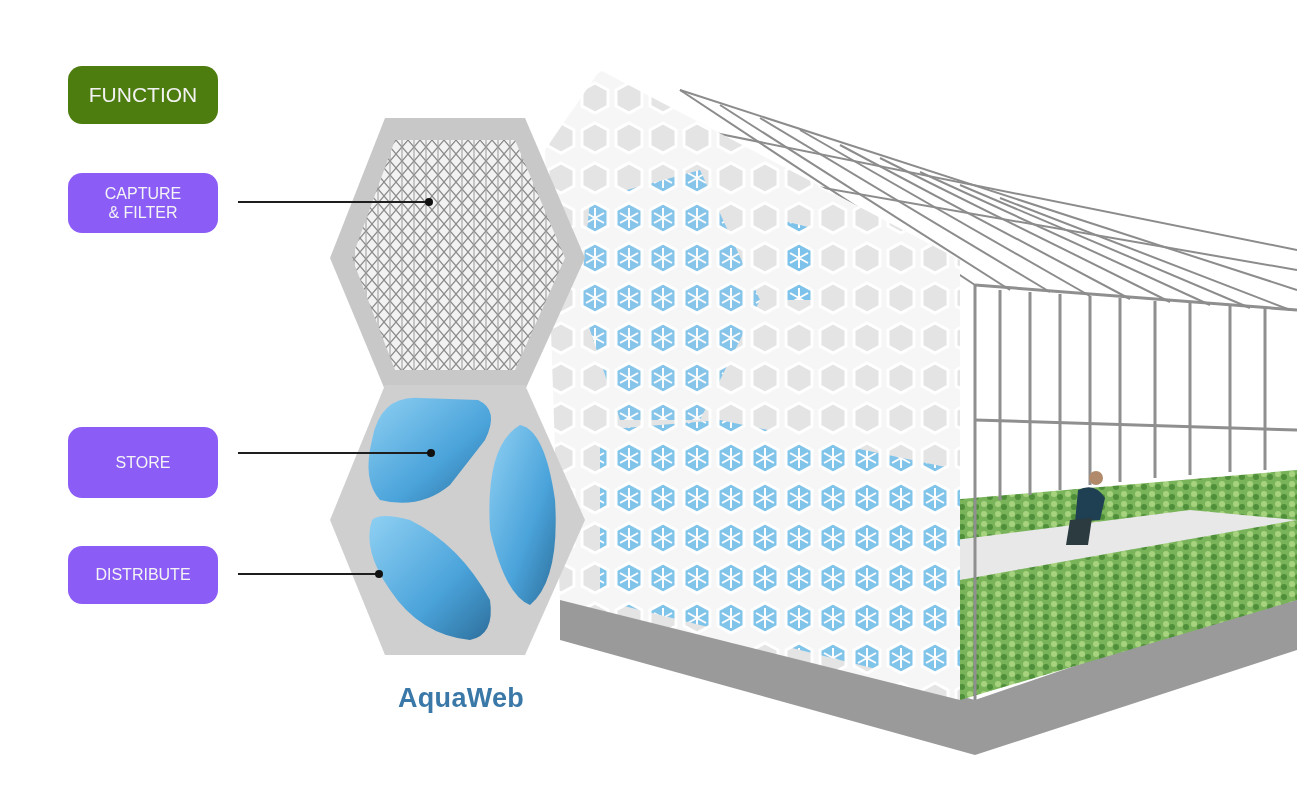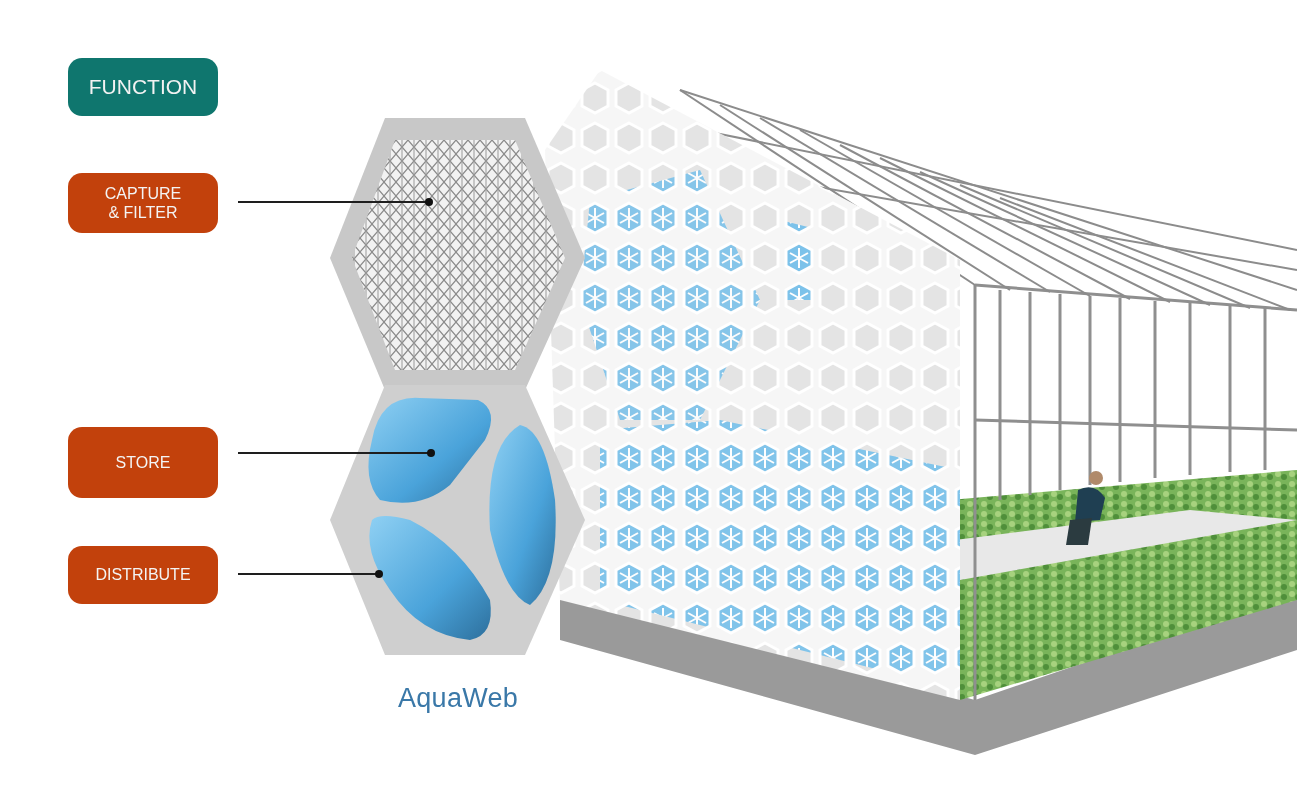--- a/index.html
+++ b/index.html
@@ -1,28 +1,28 @@
 <!DOCTYPE html>
 <html><head>
 <meta charset="utf-8">
 <style>
   html, body { margin:0; padding:0; background:#ffffff; }
   body { width:1297px; height:802px; position:relative; overflow:hidden;
          font-family:"Liberation Sans", sans-serif; }
   .pill { position:absolute; left:68px; width:150px; border-radius:14px;
           display:flex; align-items:center; justify-content:center; text-align:center;
           color:#f7f7f7; font-family:"Liberation Sans", sans-serif; line-height:1.2; }
-  .pill.header { top:58px; height:58px; background:#0f766e; font-size:21px; color:#f2f2f2; }
-  .pill.sub { background:#c2410c; font-size:16px; color:#f4f4f4; }
+  .pill.header { top:66px; height:58px; background:#4d7c0f; font-size:21px; color:#f2f2f2; }
+  .pill.sub { background:#8b5cf6; font-size:16px; color:#f4f4f4; }
   .pill.capture { top:173px; height:60px; }
   .pill.store { top:427px; height:71px; }
   .pill.distribute { top:546px; height:58px;text-align:right; }
   .connector { position:absolute; height:2px; background:#1e1e1e; }
   .dot { position:absolute; width:8px; height:8px; border-radius:50%; background:#111; }
-  .brand { position:absolute; left:398px; top:683px; font-size:27px; font-weight:normal;
+  .brand { position:absolute; left:398px; top:683px; font-size:27px; font-weight:bold;
            color:#3a78a8; letter-spacing:0.3px; }
   svg.scene { position:absolute; left:0; top:0; }
 </style>
 </head>
 <body>
 
 <svg class="scene" width="1297" height="802" viewBox="0 0 1297 802">
   <defs>
     <pattern id="mesh" width="12" height="14" patternUnits="userSpaceOnUse">
       <rect width="12" height="14" fill="#f2f2f2"></rect>

